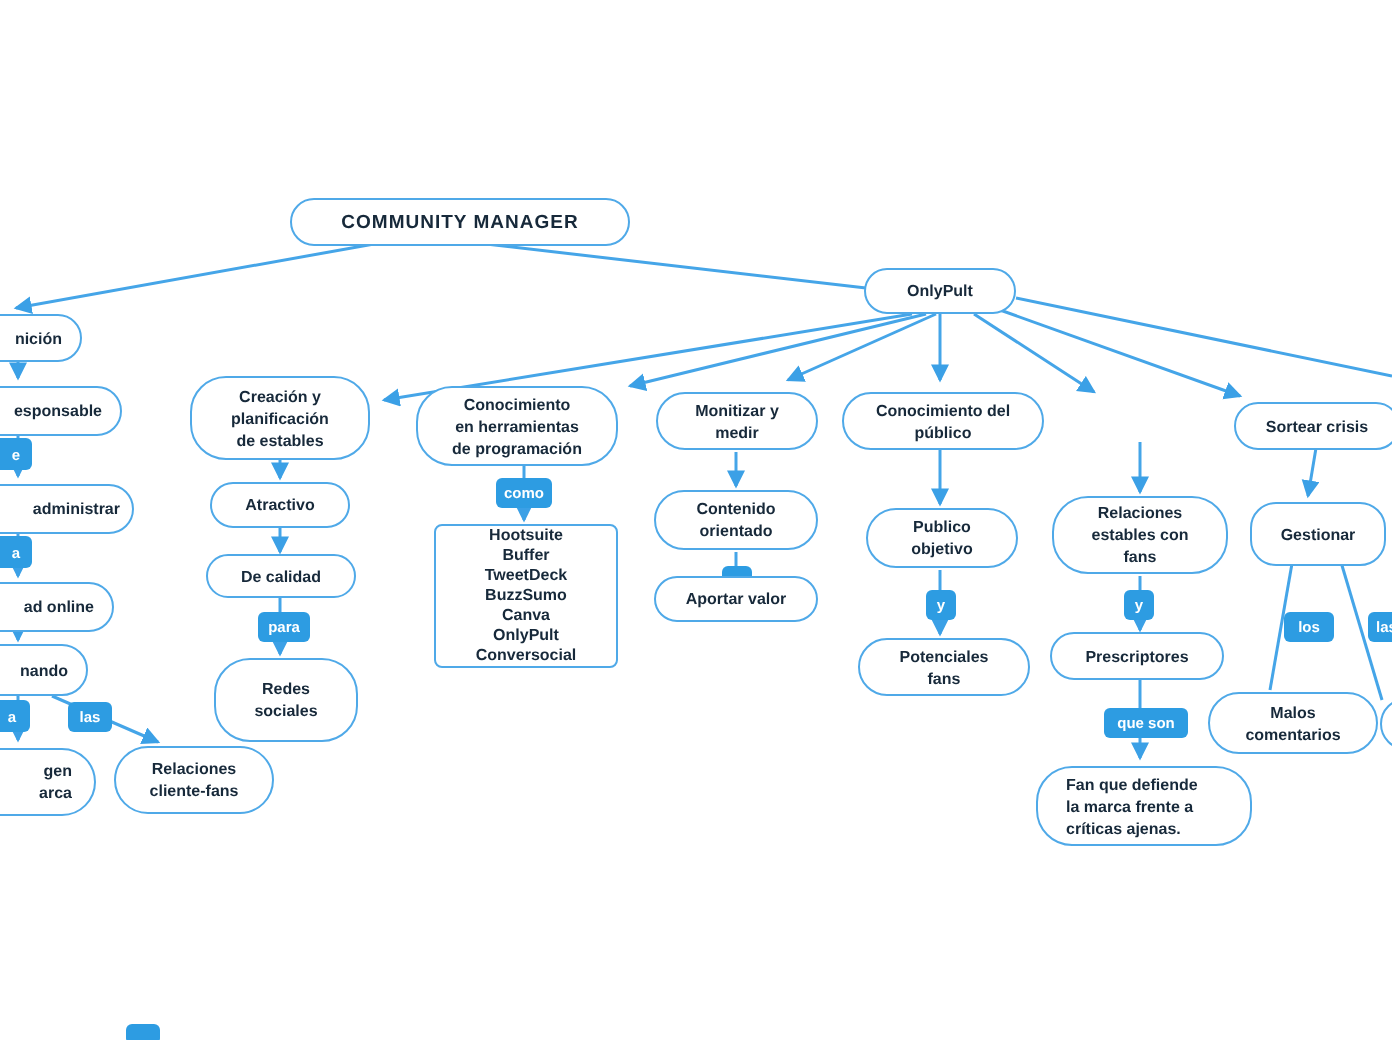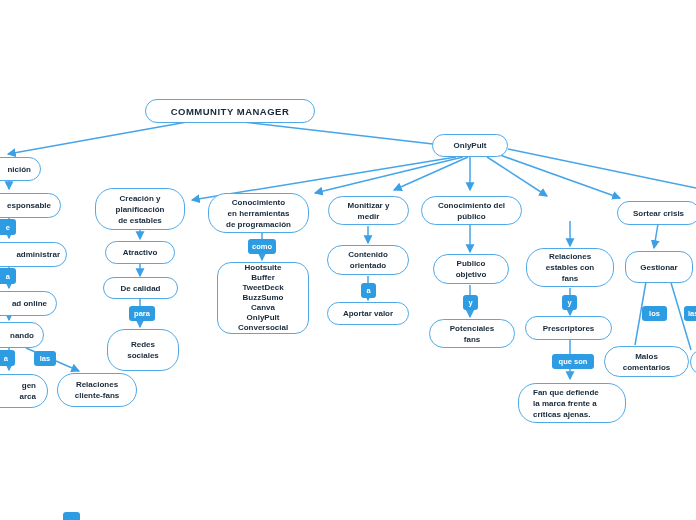--- a/index.html
+++ b/index.html
@@ -86,34 +86,34 @@
   <div class="node" style="left:105px;top:241px;width:70px;height:23px;">Atractivo</div>
   <div class="node" style="left:103px;top:277px;width:75px;height:22px;">De calidad</div>
   <div class="lbl" style="left:129px;top:306px;width:26px;height:15px;">para</div>
   <div class="node big" style="left:107px;top:329px;width:72px;height:42px;">Redes
 sociales</div>
 
   <div class="node big" style="left:208px;top:193px;width:101px;height:40px;">Conocimiento
 en herramientas
 de programación</div>
   <div class="lbl" style="left:248px;top:239px;width:28px;height:15px;">como</div>
-  <div class="node big" style="left:217px;top:262px;width:92px;height:72px;line-height:10px;border-radius:14px;">Hootsuite
+  <div class="node big" style="left:217px;top:262px;width:92px;height:72px;line-height:10px;border-radius:4px;">Hootsuite
 Buffer
 TweetDeck
 BuzzSumo
 Canva
 OnlyPult
 Conversocial</div>
 
   <div class="node big" style="left:328px;top:196px;width:81px;height:29px;text-align:center;">Monitizar y
 medir</div>
   <div class="node big" style="left:327px;top:245px;width:82px;height:30px;">Contenido
 orientado</div>
   <div class="lbl" style="left:361px;top:283px;width:15px;height:15px;">a</div>
-  <div class="node" style="left:327px;top:302px;width:82px;height:23px;">Aportar valor</div>
+  <div class="node" style="left:327px;top:288px;width:82px;height:23px;">Aportar valor</div>
 
   <div class="node big" style="left:421px;top:196px;width:101px;height:29px;">Conocimiento del
 público</div>
   <div class="node big" style="left:433px;top:254px;width:76px;height:30px;">Publico
 objetivo</div>
   <div class="lbl" style="left:463px;top:295px;width:15px;height:15px;">y</div>
   <div class="node big" style="left:429px;top:319px;width:86px;height:29px;">Potenciales
 fans</div>
 
   <div class="node big" style="left:526px;top:248px;width:88px;height:39px;">Relaciones

